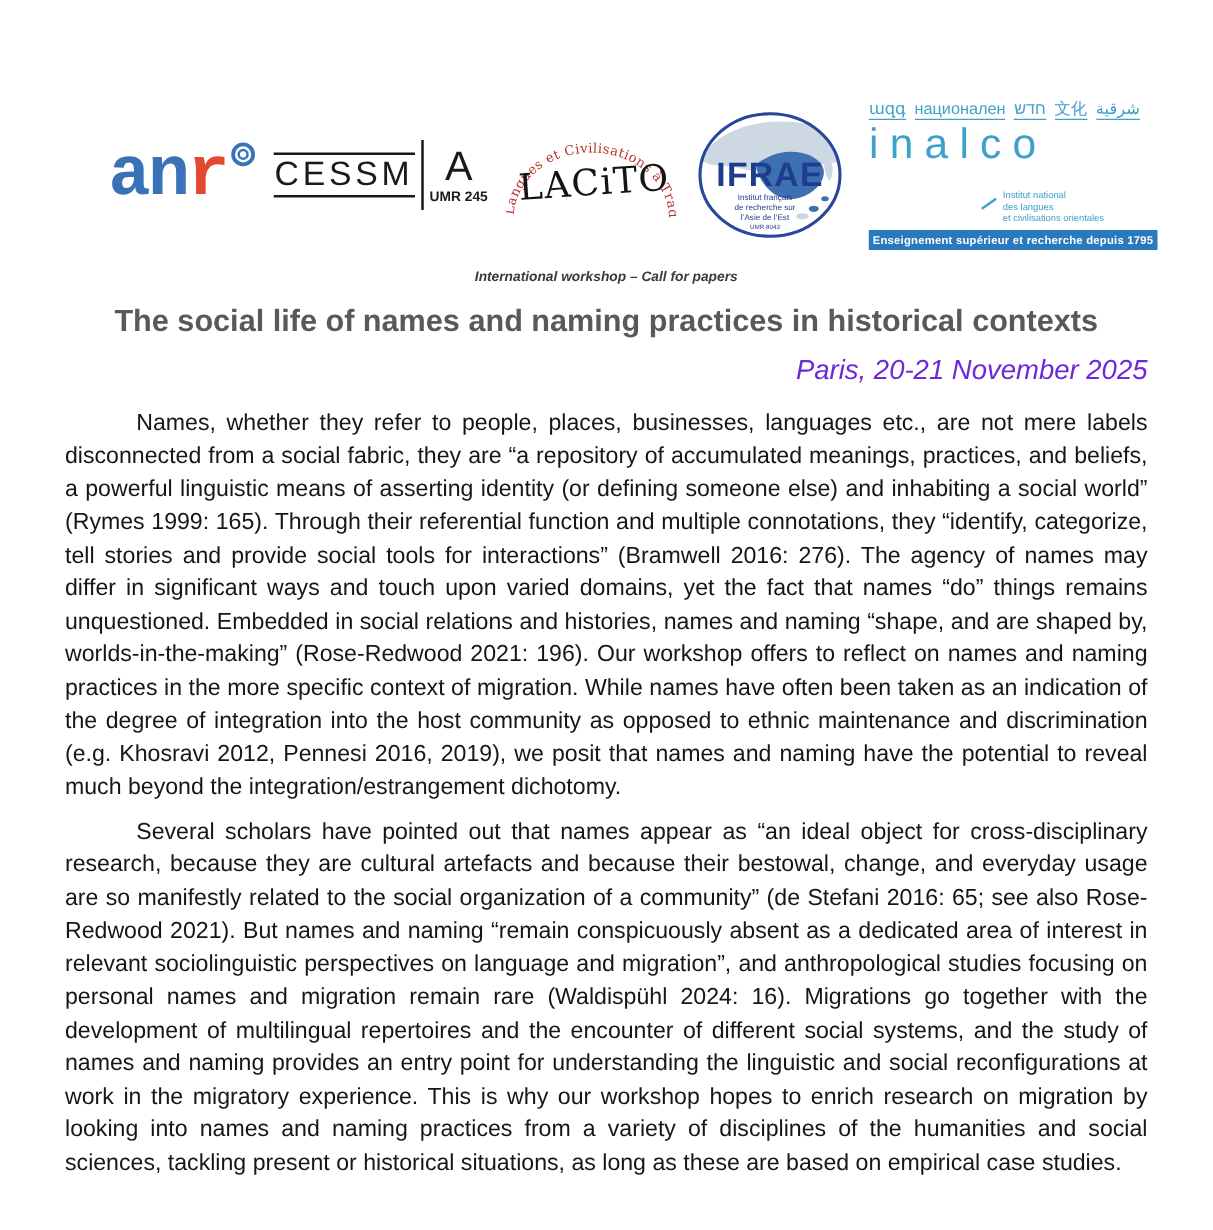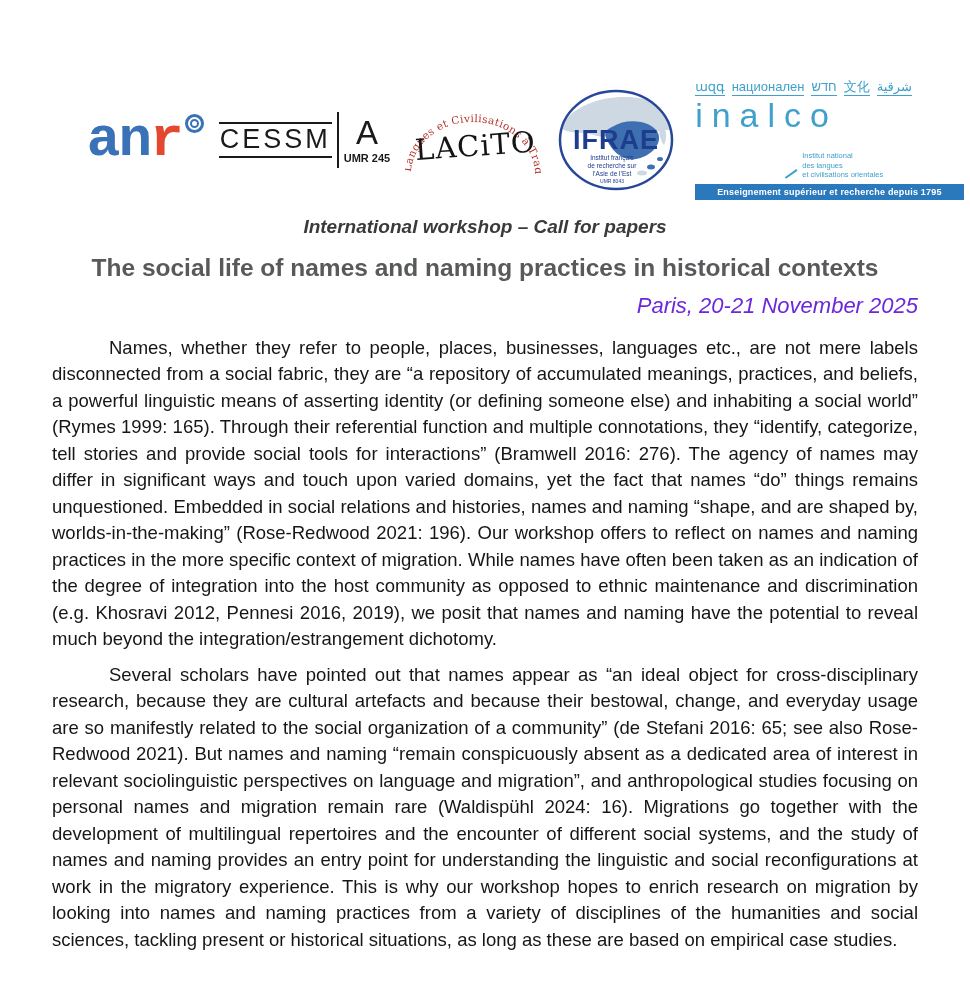--- a/index.html
+++ b/index.html
@@ -31,27 +31,27 @@
   .cessma-right{display:flex;flex-direction:column;align-items:center;}
   .cessma-a{font-size:33px;font-weight:500;line-height:1;color:#1a1a1a;}
   .cessma-umr{font-size:11px;font-weight:700;color:#1a1a1a;margin-top:3px;letter-spacing:0;}
   
   .logo svg{display:block;}
   
   .logo-inalco{width:188px;}
   .inalco-scripts{display:flex;gap:7px;align-items:flex-end;margin-bottom:2px;}
   .inalco-script{font-size:13px;color:var(--inalco_blue);border-bottom:1px solid var(--inalco_blue);padding-bottom:1px;line-height:1.1;white-space:nowrap;}
   .inalco-name{font-size:34px;line-height:1.05;color:var(--inalco_blue);letter-spacing:9px;font-weight:400;}
-  .inalco-desc-row{display:flex;justify-content:flex-end;align-items:flex-end;margin-top:17px;}
+  .inalco-desc-row{display:flex;justify-content:flex-end;align-items:center;margin-top:17px;}
   .inalco-slash{width:14px;height:1.5px;background:var(--inalco_blue);transform:rotate(-35deg);margin:0 4px 6px 0;}
   .inalco-desc{font-size:7.5px;line-height:1.3;color:var(--inalco_blue);text-align:left;}
   .inalco-banner{margin-top:4px;background:var(--inalco_banner);color:#fff;font-size:9px;font-weight:700;
-    padding:3px 22px;letter-spacing:0.2px;white-space:nowrap;width:fit-content;}
+    padding:3px 3px;letter-spacing:0.2px;white-space:nowrap;width:fit-content;}
   
-  .subtitle{margin-top:22px;text-align:center;font-size:19px;font-weight:700;font-style:italic;color:#3a3a3a;}
+  .subtitle{margin-top:22px;text-align:center;font-size:11px;font-weight:700;font-style:italic;color:#3a3a3a;}
   .title{margin:15px 0 0 0;text-align:center;font-size:24.5px;font-weight:700;color:var(--title_gray);line-height:1.25;}
   .dateline{margin-top:9px;text-align:right;font-size:22px;font-style:italic;color:#6d28d9;}
   .body-par{
     margin:0;text-align:justify;font-size:18.5px;line-height:26.5px;
     text-indent:57px;color:var(--body_ink);
   }
   .body-par.first{margin-top:16px;}
   .body-par + .body-par{margin-top:9px;}
 </style>
 </head>

